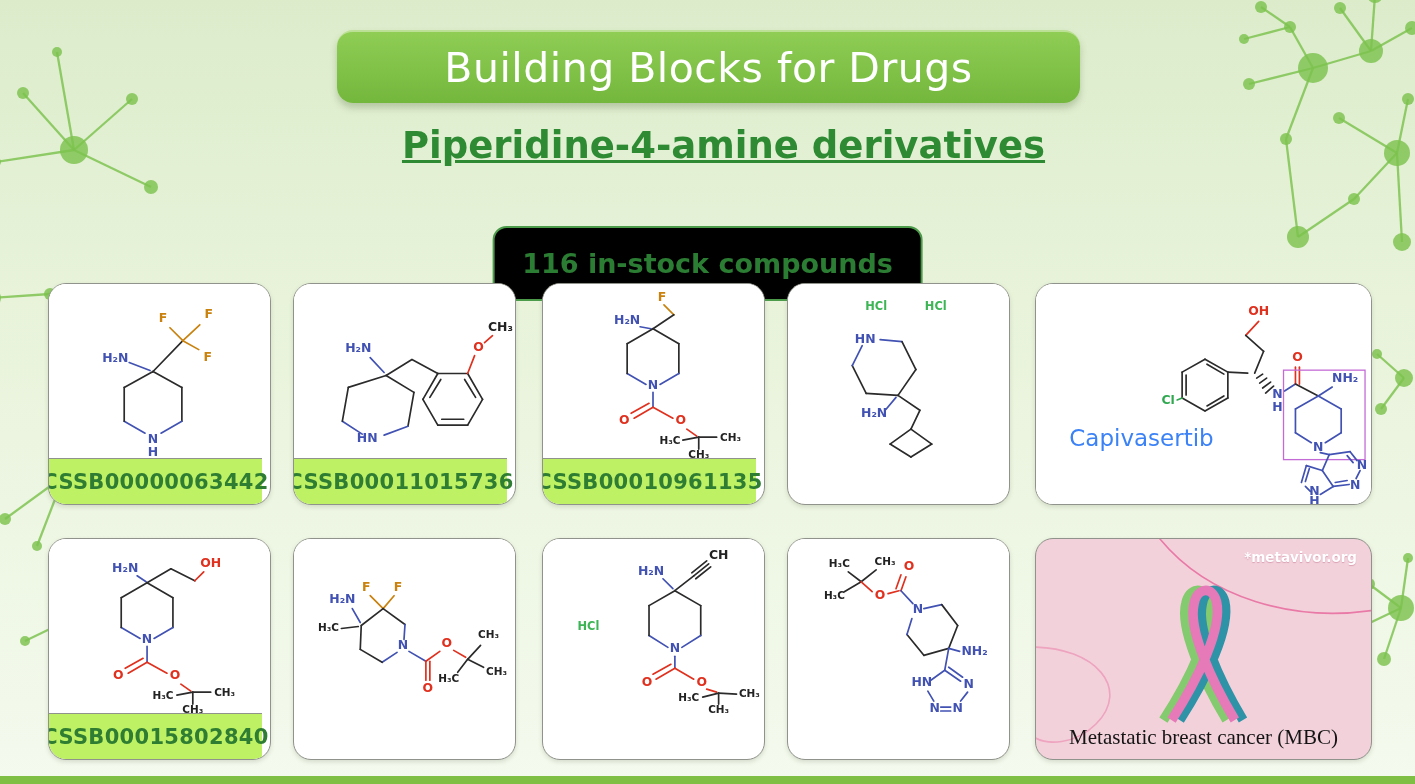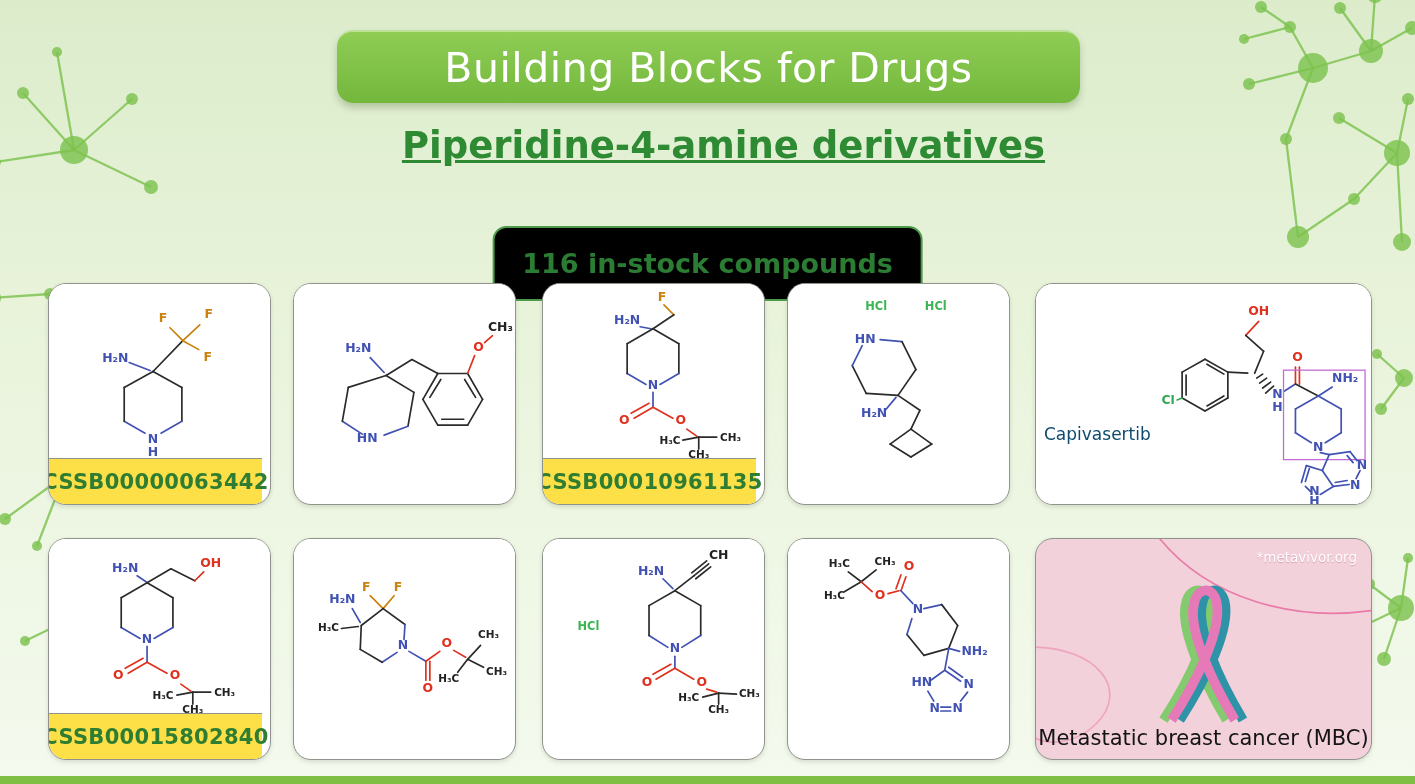--- a/index.html
+++ b/index.html
@@ -31,32 +31,32 @@
     padding:20px 28px;font-size:27px;font-weight:bold;color:#2b7d33;white-space:nowrap;margin-top:28px;
   }
   .card{
     position:absolute;width:223px;height:222px;box-sizing:border-box;z-index:2;
     background:#fff;border:1.6px solid #90938b;border-radius:18px;overflow:hidden;
     box-shadow:0 2px 4px rgba(110,125,95,.22);
   }
   .card svg.struct{display:block;width:100%;height:175px;background:#fff;}
   .plate{
     position:absolute;left:0;right:8px;bottom:0;height:45px;
-    background:#fde047;border-top:1.4px solid #90938b;
+    background:#bef264;border-top:1.4px solid #90938b;
     display:flex;align-items:center;justify-content:center;
     font-size:21px;font-weight:bold;color:#2e7d32;letter-spacing:.3px;
   }
   .widecard{width:337px;}
   .pinkcard{background:#f2d1db;}
   .capname{
-    position:absolute;left:8px;top:138px;width:195px;z-index:3;
-    font-size:17px;color:#0c4a6e;line-height:1.45;
-  }
-  .wm{position:absolute;right:14px;top:10px;z-index:3;font-size:13.5px;font-weight:normal;color:#fff;text-shadow:0 1px 1px rgba(180,90,120,.4);}
-  .mbccap{position:absolute;left:0;bottom:9px;width:100%;text-align:center;z-index:3;font-size:21px;color:#141414;}
+    position:absolute;left:8px;top:138px;width:195px;text-align:center;z-index:3;
+    font-size:23px;color:#3b82f6;line-height:1.45;
+  }
+  .wm{position:absolute;right:14px;top:10px;z-index:3;font-size:13.5px;font-weight:bold;color:#fff;text-shadow:0 1px 1px rgba(180,90,120,.4);}
+  .mbccap{position:absolute;left:0;bottom:9px;width:100%;text-align:center;z-index:3;font-size:21px;color:#141414;font-family:Liberation Serif, serif;}
   .footerbar{position:absolute;left:0;bottom:0;width:100%;height:8px;background:#7fbf44;z-index:4;}
 
   
   svg.struct line, svg.struct path.b{stroke:#2b2b2b;stroke-width:1.7;stroke-linecap:round;fill:none;}
   svg.struct .bN{stroke:#4152b3;}
   svg.struct .bO{stroke:#e0301e;}
   svg.struct .bF{stroke:#c9820e;}
   svg.struct .bCl{stroke:#2fa84f;}
   svg.struct text{font-family:"DejaVu Sans",sans-serif;font-size:12.5px;font-weight:600;text-anchor:middle;fill:#222;}
   svg.struct text.sm{font-size:10.5px;}
@@ -206,20 +206,21 @@
     <line x1="171" y1="96" x2="182" y2="114"></line>
       <line x1="170" y1="136" x2="148" y2="136"></line>
       <line x1="136" y1="114" x2="147" y2="96"></line>
     <line class="bO" x1="174" y1="90" x2="181" y2="72"></line>
       <line class="bO" x1="191" y1="59" x2="199" y2="52"></line>
     <text class="aN" x="64" y="68">H₂N</text>
     <text class="aN" x="73" y="159">HN</text>
     <text class="aO" x="185" y="67">O</text>
     <text x="207" y="47">CH₃</text>
   </svg>
+  <div class="plate">CSSB00011015736</div>
 </div>
 
 <div class="card" style="left:542px;top:283px;">
   <svg class="struct" viewBox="0 0 221 176">
     <line class="bF" x1="121" y1="21" x2="131" y2="31"></line>
       <line x1="131" y1="31" x2="110" y2="45"></line>
     <line class="bN" x1="97" y1="43" x2="108" y2="45"></line>
     <line x1="110" y1="45" x2="136" y2="60"></line>
       <line x1="136" y1="60" x2="136" y2="90"></line>
     <line class="bN" x1="136" y1="90" x2="117" y2="101"></line>

